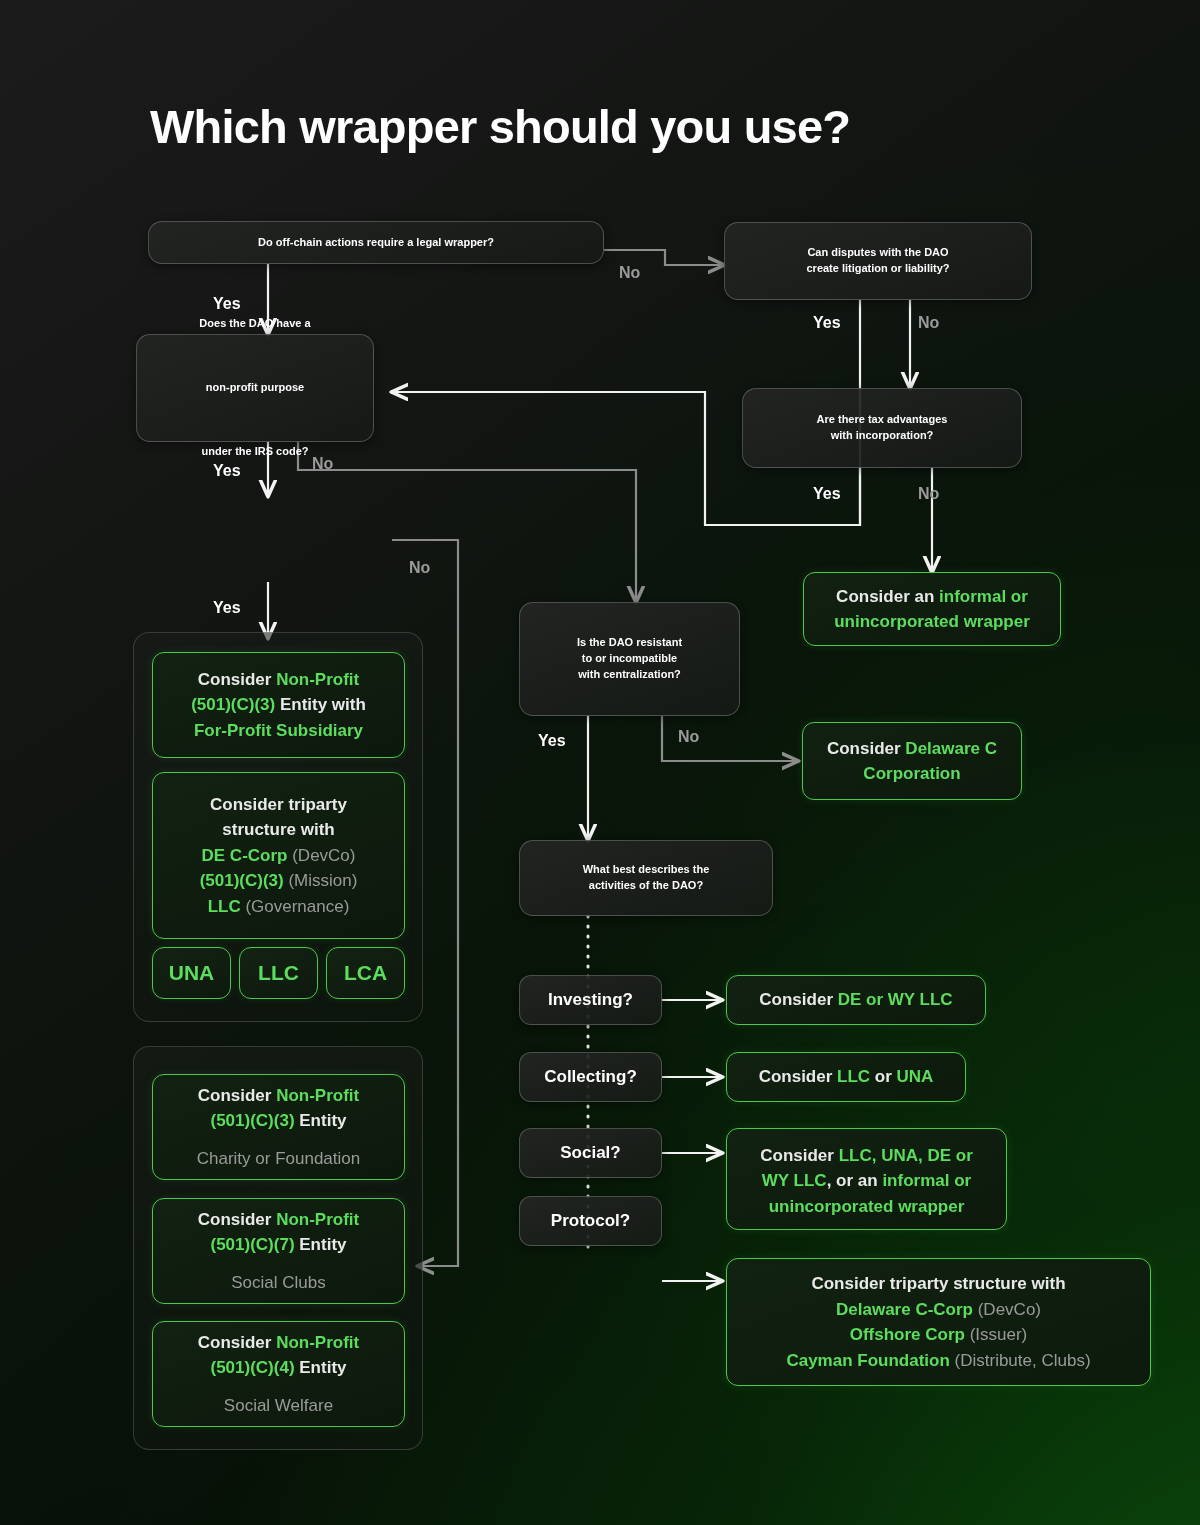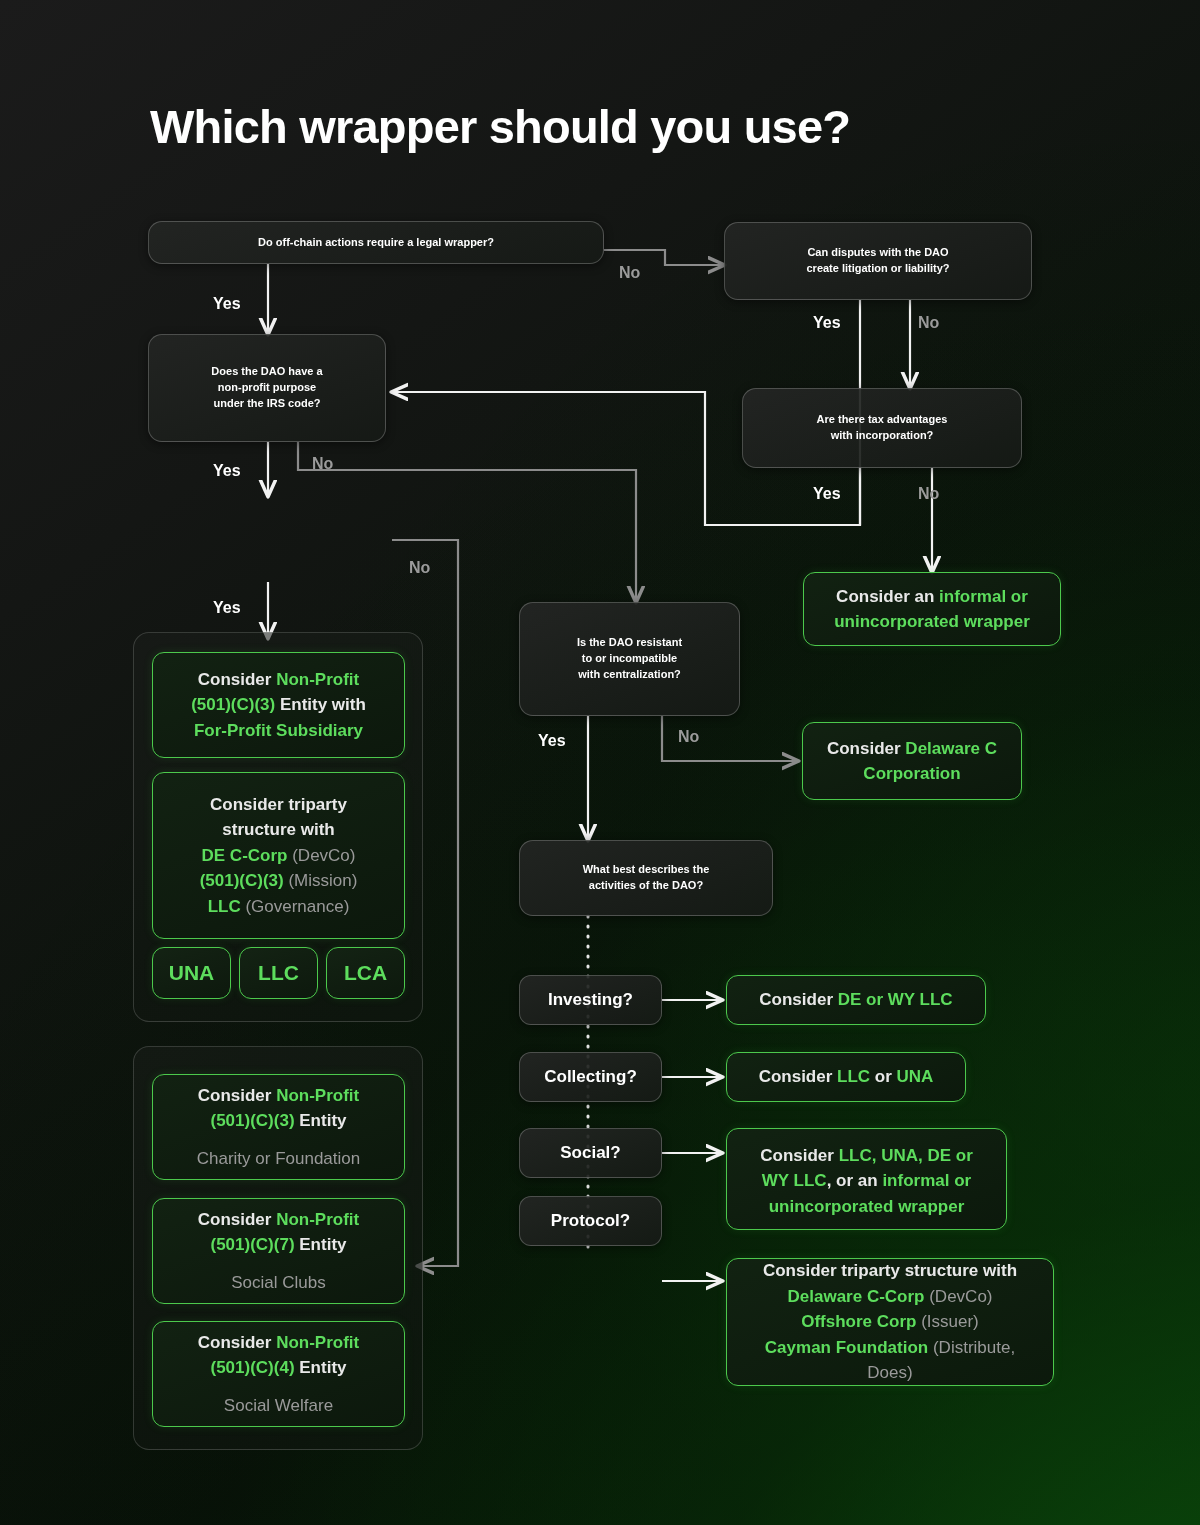--- a/index.html
+++ b/index.html
@@ -135,21 +135,21 @@
 
   <div class="node" style="left:148px;top:221px;width:456px;height:43px;">
     <span>Do off-chain actions require a legal wrapper?</span>
   </div>
 
   <div class="node" style="left:724px;top:222px;width:308px;height:78px;flex-direction:column;">
     <span>Can disputes with the DAO</span>
     <span>create litigation or liability?</span>
   </div>
 
-  <div class="node" style="left:148px;top:334px;width:238px;height:108px;flex-direction:column;">
+  <div class="node" style="left:136px;top:334px;width:238px;height:108px;flex-direction:column;gap:48px;">
     <span>Does the DAO have a</span>
     <span>non-profit purpose</span>
     <span>under the IRS code?</span>
   </div>
 
   <div class="node" style="left:742px;top:388px;width:280px;height:80px;flex-direction:column;">
     <span>Are there tax advantages</span>
     <span>with incorporation?</span>
   </div>
 
@@ -275,30 +275,30 @@
   <div class="green" style="left:726px;top:1128px;width:281px;height:102px;flex-direction:column;justify-content:flex-end;">
     <div>
       <span class="w">Consider </span><span class="g">LLC, UNA, DE or</span>
     </div>
     <div>
       <span class="g">WY LLC</span><span class="w">, or an </span><span class="g">informal or</span>
     </div>
     <div class="g">unincorporated wrapper</div>
   </div>
 
-  <div class="green" style="left:726px;top:1258px;width:328px;height:128px;flex-direction:column;">
+  <div class="green" style="left:726px;top:1258px;width:425px;height:128px;flex-direction:column;">
     <div class="w">Consider triparty structure with</div>
     <div>
       <span class="g">Delaware C-Corp</span><span class="dim"> (DevCo)</span>
     </div>
     <div>
       <span class="g">Offshore Corp</span><span class="dim"> (Issuer)</span>
     </div>
     <div>
-      <span class="g">Cayman Foundation</span><span class="dim"> (Distribute, Does)</span>
+      <span class="g">Cayman Foundation</span><span class="dim"> (Distribute, Clubs)</span>
     </div>
   </div>
 
   <div class="elabel yes" style="left:213px;top:295px;">Yes</div>
   <div class="elabel no" style="left:619px;top:264px;">No</div>
   <div class="elabel yes" style="left:813px;top:314px;">Yes</div>
   <div class="elabel no" style="left:918px;top:314px;">No</div>
   <div class="elabel yes" style="left:813px;top:485px;">Yes</div>
   <div class="elabel no" style="left:918px;top:485px;">No</div>
   <div class="elabel yes" style="left:213px;top:462px;">Yes</div>

